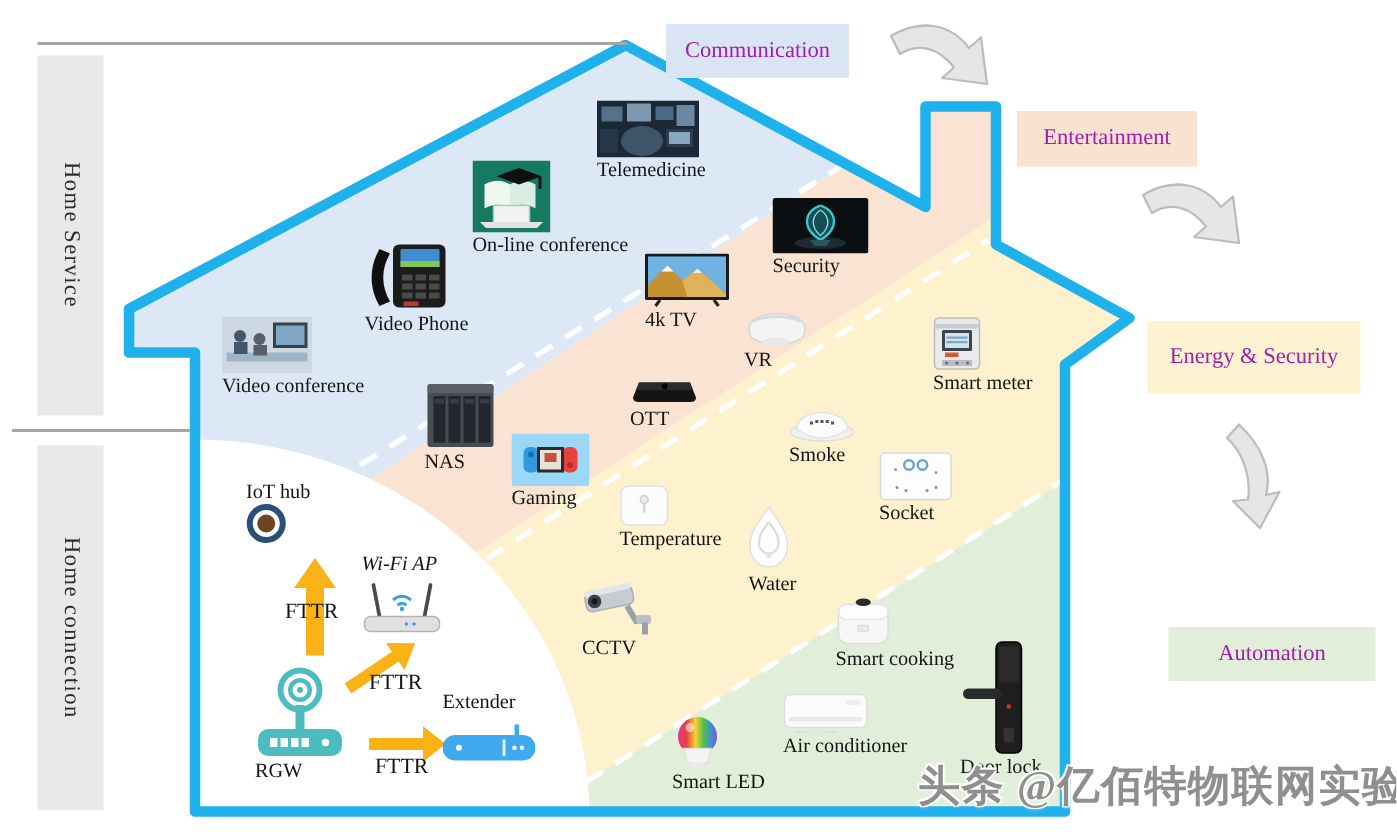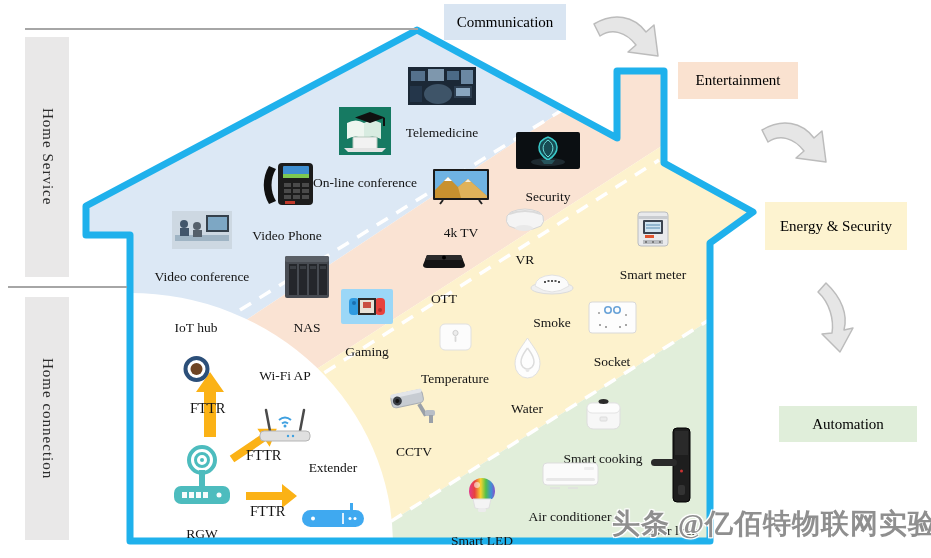--- a/index.html
+++ b/index.html
@@ -5,26 +5,26 @@
   html,body{margin:0;padding:0;background:#ffffff;}
   #stage{position:relative;width:931px;height:558px;overflow:hidden;background:#fff;
          font-family:"Liberation Serif", serif;}
   svg{display:block;}
   #base-svg{position:absolute;left:0;top:0;z-index:0;}
   .hline{position:absolute;height:2px;background:#a6a6a6;z-index:1;}
   .vbar{position:absolute;left:25px;width:44px;background:#e9e8e8;display:flex;
         align-items:center;justify-content:center;z-index:1;}
   .vbar span{writing-mode:vertical-rl;font-size:15px;color:#2b2b2b;letter-spacing:1px;}
   .flowbox{position:absolute;display:flex;align-items:center;justify-content:center;
-           font-size:15px;color:#000000;z-index:2;}
+           font-size:15px;color:#a21caf;z-index:2;margin-top:12px;}
   .fb-comm{left:444px;top:4px;width:122px;height:36px;background:#d9e5f2;}
   .fb-ent{left:678px;top:62px;width:120px;height:37px;background:#fae2d0;}
   .fb-energy{left:765px;top:202px;width:142px;height:48px;background:#fdf3d0;}
   .fb-auto{left:779px;top:406px;width:138px;height:36px;background:#e0eeda;}
-  .dev{position:absolute;display:flex;flex-direction:column;align-items:center;gap:20px;z-index:2;}
+  .dev{position:absolute;display:flex;flex-direction:column;align-items:flex-start;gap:0;z-index:2;}
   .dev .dlabel{font-size:13.5px;color:#141414;white-space:nowrap;line-height:1.15;text-align:center;}
   .fttr{position:absolute;font-size:14.5px;color:#141414;z-index:2;}
   #watermark{position:absolute;left:612px;top:505px;z-index:5;font-size:28px;font-weight:bold;
              color:#8f8f8f;letter-spacing:1px;white-space:nowrap;
              text-shadow:-1px -1px 0 #fff,1px -1px 0 #fff,-1px 1px 0 #fff,1px 1px 0 #fff,0 0 3px #fff;}
 </style>
 </head>
 <body>
 
 <div id="stage">
@@ -349,21 +349,21 @@
   </div>
 
   <div class="dev" style="left:164px;top:320px;width:64px;">
     <div class="dlabel">IoT hub</div>
     <svg width="27" height="26" viewBox="0 0 27 26">
       <circle cx="13.5" cy="13" r="11" fill="#ffffff" stroke="#2c4f79" stroke-width="4"></circle>
       <circle cx="13.5" cy="13" r="6" fill="#6e4423"></circle>
     </svg>
   </div>
 
-  <div class="dev" style="left:241px;top:368px;width:88px;">
+  <div class="dev" style="left:241px;top:368px;width:88px;font-style:italic;">
     <div class="dlabel">Wi-Fi AP</div>
     <svg width="54" height="42" viewBox="0 0 54 42">
       <line x1="12" y1="27" x2="8" y2="6" stroke="#4a4a4a" stroke-width="2.5" stroke-linecap="round"></line>
       <line x1="42" y1="27" x2="46" y2="6" stroke="#4a4a4a" stroke-width="2.5" stroke-linecap="round"></line>
       <path d="M21,16 q6,-5 12,0" fill="none" stroke="#3fa0e0" stroke-width="2"></path>
       <path d="M24,19.5 q3,-2.5 6,0" fill="none" stroke="#3fa0e0" stroke-width="2"></path>
       <circle cx="27" cy="22" r="1.5" fill="#3fa0e0"></circle>
       <rect x="2" y="27" width="50" height="10" rx="4" fill="#e0e0e0" stroke="#b5b5b5"></rect>
       <circle cx="30" cy="32" r="1.2" fill="#3fa0e0"></circle>
         <circle cx="35" cy="32" r="1.2" fill="#3fa0e0"></circle>

